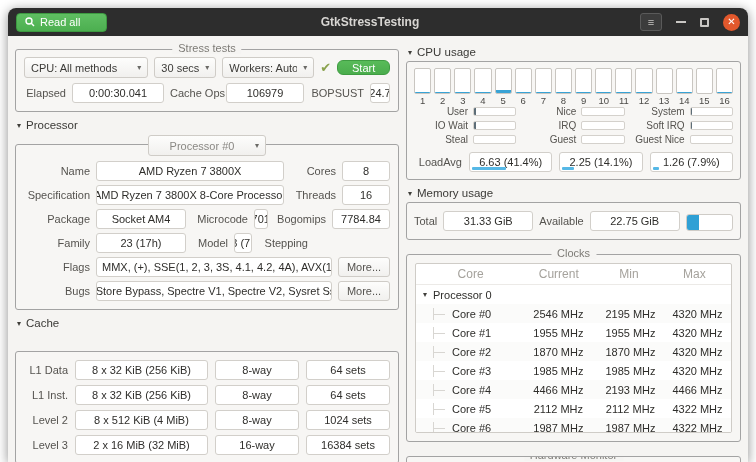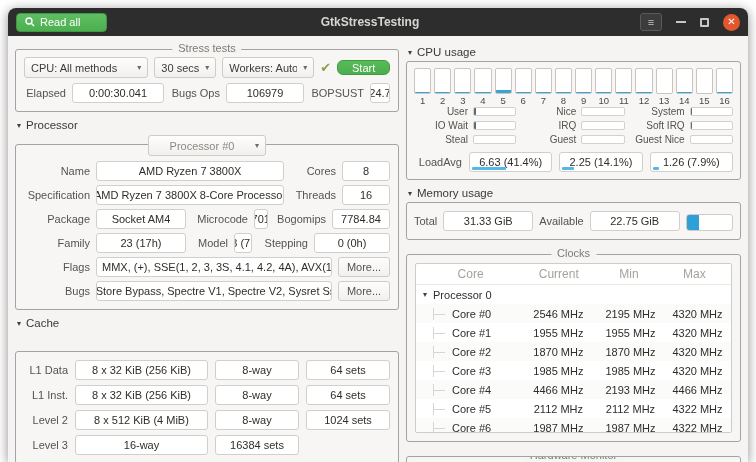--- a/index.html
+++ b/index.html
@@ -146,21 +146,21 @@
             <div class="combo" style="width:92px">
               <span class="cval">Workers: Auto</span>
                 <span class="arrow">▾</span>
             </div>
             <span class="check-icon">✔</span>
             <button class="btn-start">Start</button>
           </div>
           <div class="metric-row">
             <span class="lbl">Elapsed</span>
             <div class="entry">0:00:30.041</div>
-            <span class="lbl">Bugs Ops</span>
+            <span class="lbl">Cache Ops</span>
             <div class="entry">106979</div>
             <span class="lbl">BOPSUST</span>
             <div class="entry">224.73</div>
           </div>
         </div>
       </div>
 
       <div class="expander sect-gap">
         <span class="tri">▾</span>
         <span>Processor</span>
@@ -189,21 +189,20 @@
           <div class="entry">0x8701013</div>
           <span class="lbl">Bogomips</span>
           <div class="entry">7784.84</div>
         </div>
         <div class="grid-c">
           <span class="lbl">Family</span>
           <div class="entry">23 (17h)</div>
           <span class="lbl">Model</span>
           <div class="entry">113 (71h)</div>
           <span class="lbl">Stepping</span>
-          <div class="entry">0 (0h)</div>
         </div>
         <div class="grid-d">
           <span class="lbl">Flags</span>
           <div class="entry" style="justify-content:flex-start;padding:0 5px">MMX, (+), SSE(1, 2, 3, 3S, 4.1, 4.2, 4A), AVX(1, 2), AES, CLMUI</div>
           <button class="pushbtn">More...</button>
         </div>
         <div class="grid-d">
           <span class="lbl">Bugs</span>
           <div class="entry">Spec Store Bypass, Spectre V1, Spectre V2, Sysret Ss Attrs</div>
           <button class="pushbtn">More...</button>
@@ -228,20 +227,21 @@
           <div class="entry">64 sets</div>
         </div>
         <div class="grid-cache">
           <span class="lbl">Level 2</span>
           <div class="entry">8 x 512 KiB (4 MiB)</div>
           <div class="entry">8-way</div>
           <div class="entry">1024 sets</div>
         </div>
         <div class="grid-cache">
           <span class="lbl">Level 3</span>
+          <div class="entry">2 x 16 MiB (32 MiB)</div>
           <div class="entry">16-way</div>
           <div class="entry">16384 sets</div>
         </div>
       </div>
 
       <div class="expander sect-gap">
         <span class="tri">▾</span>
         <span>Motherboard</span>
       </div>
       <div class="mobo-wrap">

